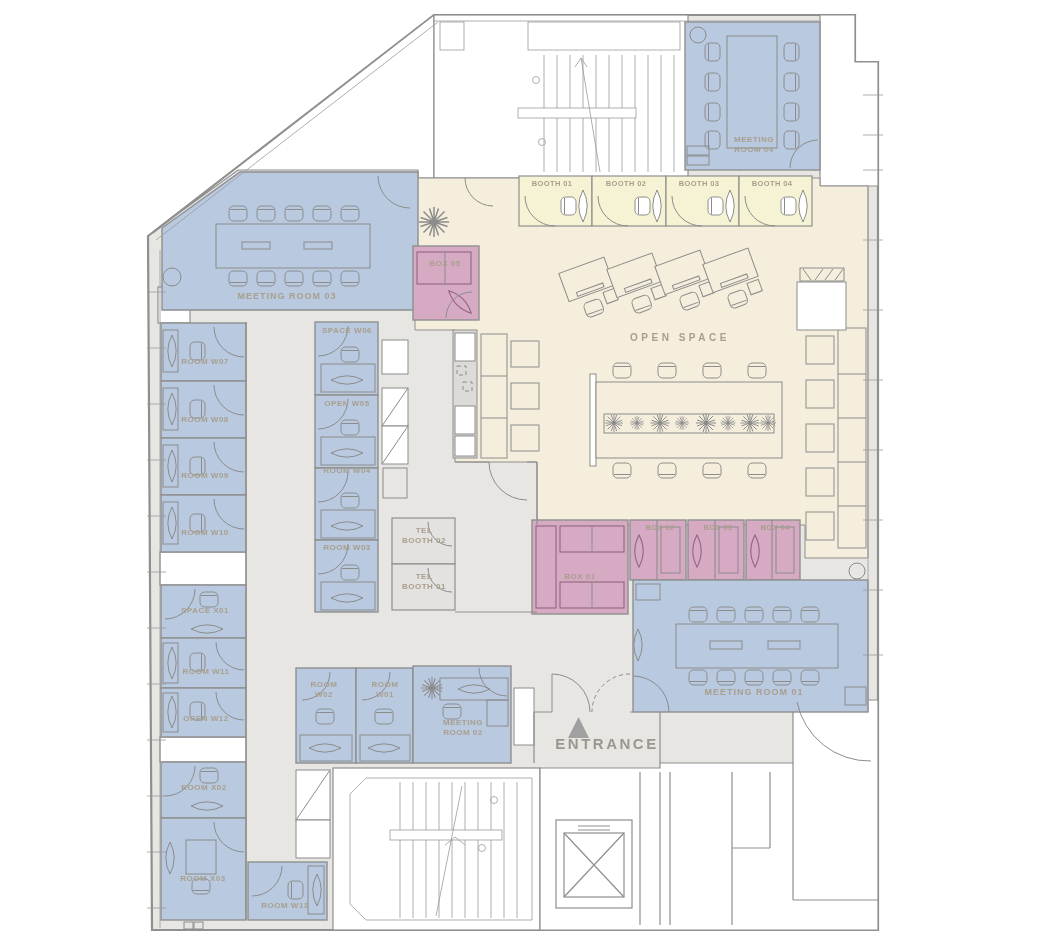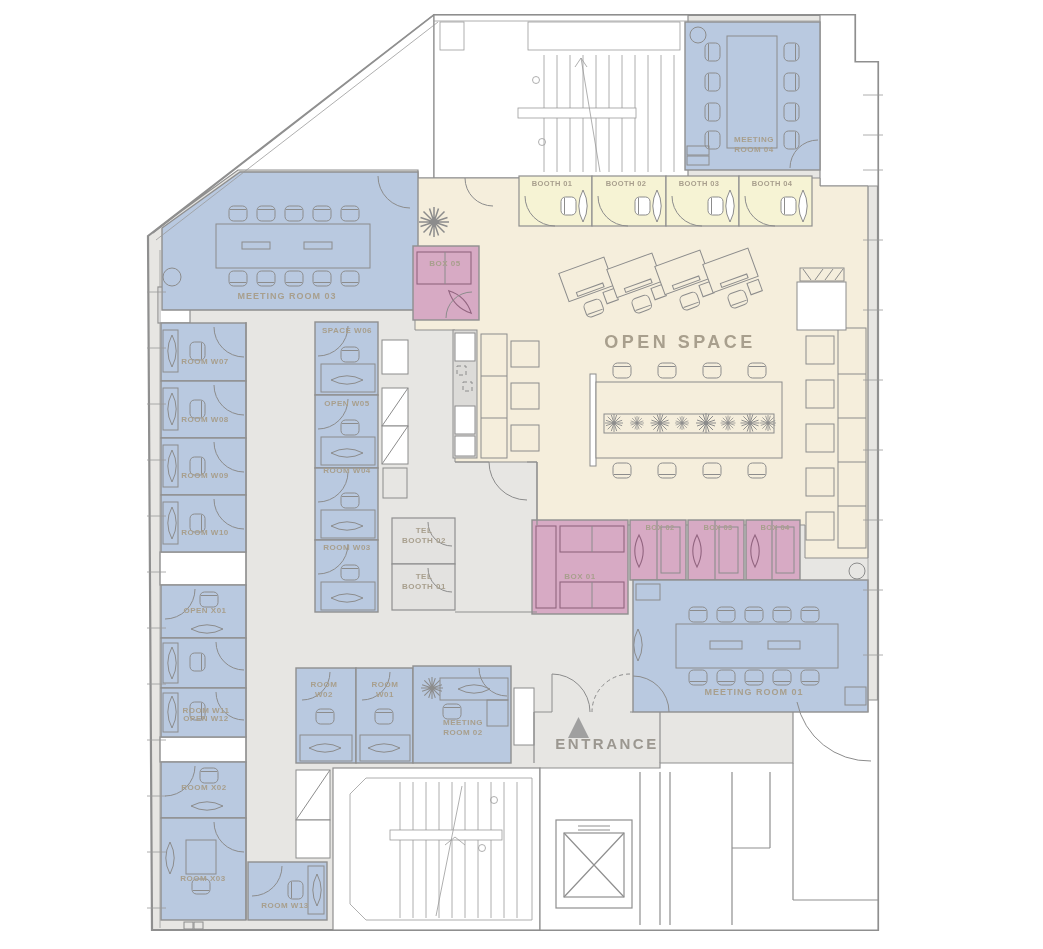--- a/index.html
+++ b/index.html
@@ -21,21 +21,21 @@
   .ff-meet{fill:var(--c-meeting);stroke:#8c8c8c;stroke-width:1;}
   .ff-cream{fill:var(--c-cream);stroke:#8c8c8c;stroke-width:1;}
   .ff-box{fill:var(--c-box);stroke:#91647f;stroke-width:1.1;}
   .ff-white{fill:#fff;stroke:#8c8c8c;stroke-width:1;}
   .dash{stroke:#8c8c8c;fill:none;stroke-width:1;stroke-dasharray:4 3;}
   .lbl{position:absolute;transform:translateX(-50%);font-weight:bold;font-size:9px;
        letter-spacing:1px;color:var(--c-label);white-space:pre-line;text-align:center;
        line-height:1.3;pointer-events:none;}
   .lbl.s{font-size:8px;letter-spacing:.5px;}
   .lbl.xs{font-size:7.5px;letter-spacing:.4px;}
-  .lbl.lg{font-size:18px;letter-spacing:3.5px;}
+  .lbl.lg{font-size:10px;letter-spacing:3.5px;}
   .lbl.ent{font-size:15px;letter-spacing:2.5px;color:var(--c-entrance_text);}
 </style>
 </head>
 <body>
 
 <div id="plan">
 
 <svg width="1043" height="949" viewBox="0 0 1043 949">
 <defs>
   <g id="chair">
@@ -457,22 +457,22 @@
   <rect class="furn" x="184" y="922" width="9" height="7"></rect>
         <rect class="furn" x="194" y="922" width="9" height="7"></rect>
 </g>
 </svg>
 
 <div class="lbl" style="left:287px;top:291px">MEETING ROOM 03</div>
 <div class="lbl s" style="left:205px;top:357px">ROOM W07</div>
 <div class="lbl s" style="left:205px;top:415px">ROOM W08</div>
 <div class="lbl s" style="left:205px;top:471px">ROOM W09</div>
 <div class="lbl s" style="left:205px;top:528px">ROOM W10</div>
-<div class="lbl s" style="left:205px;top:606px">OPEN X01</div>
-<div class="lbl s" style="left:206px;top:706px">ROOM W11</div>
+<div class="lbl s" style="left:205px;top:606px">SPACE X01</div>
+<div class="lbl s" style="left:206px;top:667px">ROOM W11</div>
 <div class="lbl s" style="left:206px;top:714px">OPEN W12</div>
 <div class="lbl s" style="left:204px;top:783px">ROOM X02</div>
 <div class="lbl s" style="left:203px;top:874px">ROOM X03</div>
 <div class="lbl s" style="left:285px;top:901px">ROOM W13</div>
 <div class="lbl s" style="left:347px;top:326px">SPACE W06</div>
 <div class="lbl s" style="left:347px;top:399px">OPEN W05</div>
 <div class="lbl s" style="left:347px;top:466px">ROOM W04</div>
 <div class="lbl s" style="left:347px;top:543px">ROOM W03</div>
 <div class="lbl s" style="left:324px;top:680px">ROOM
 W02</div>

